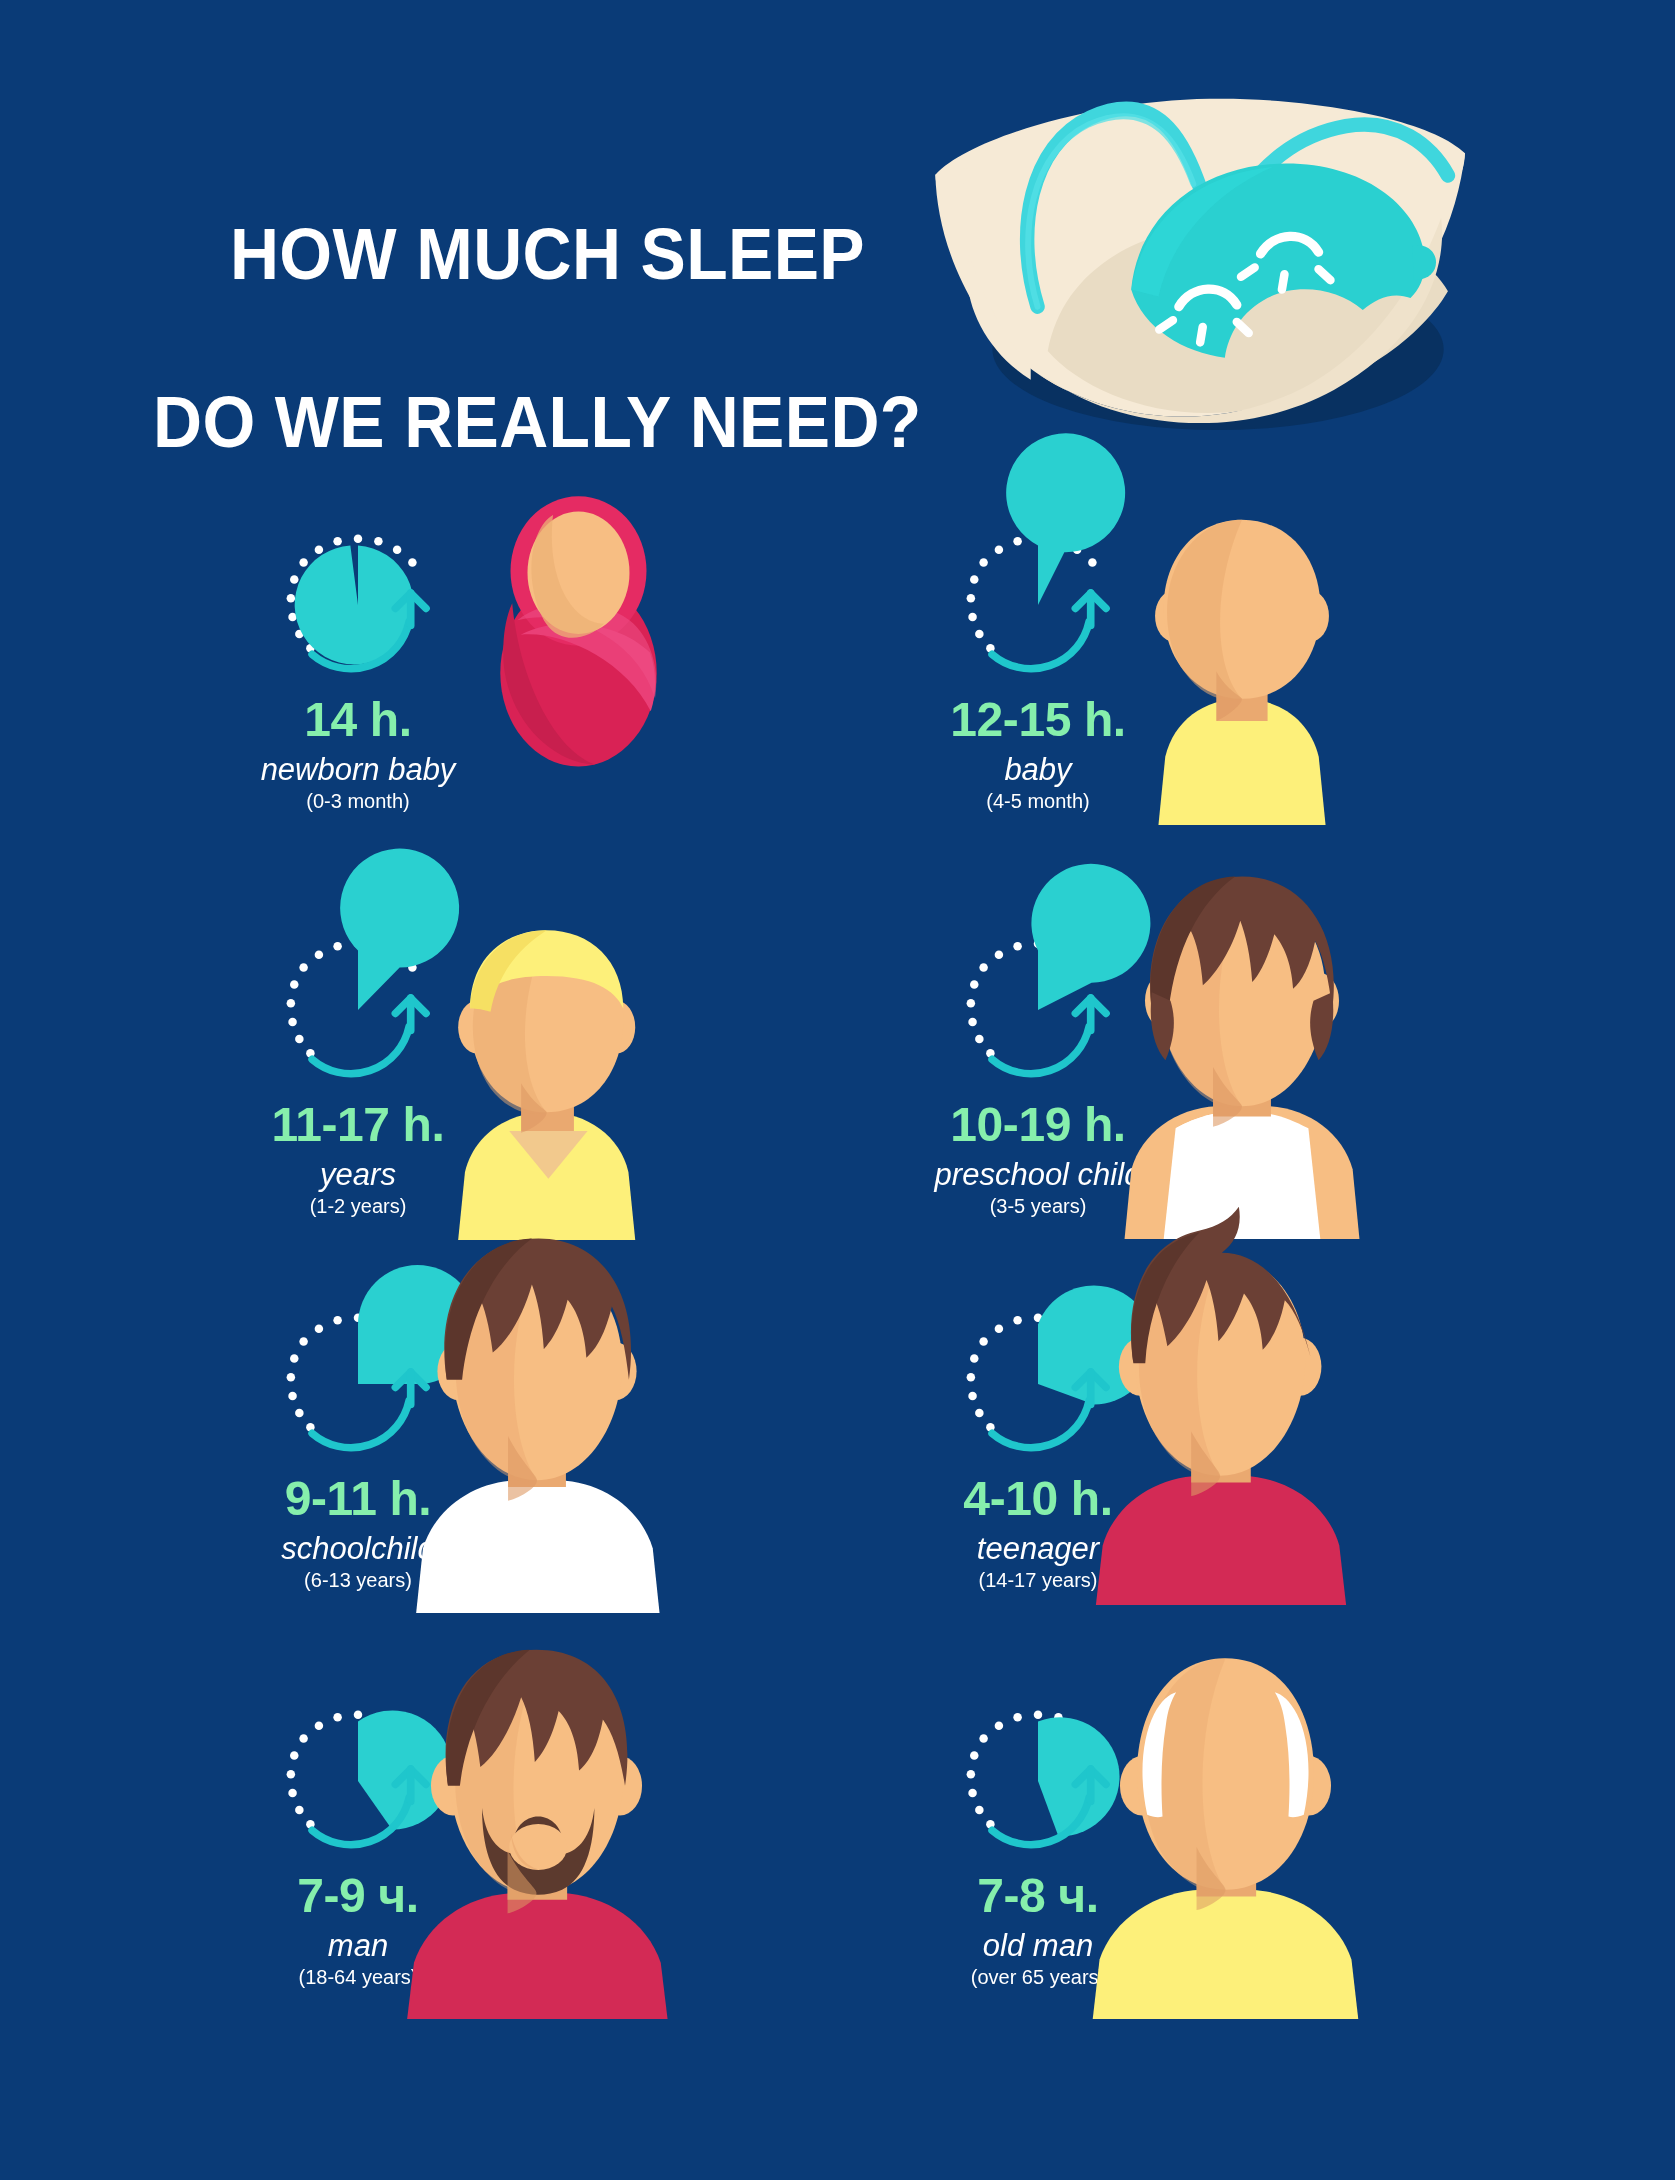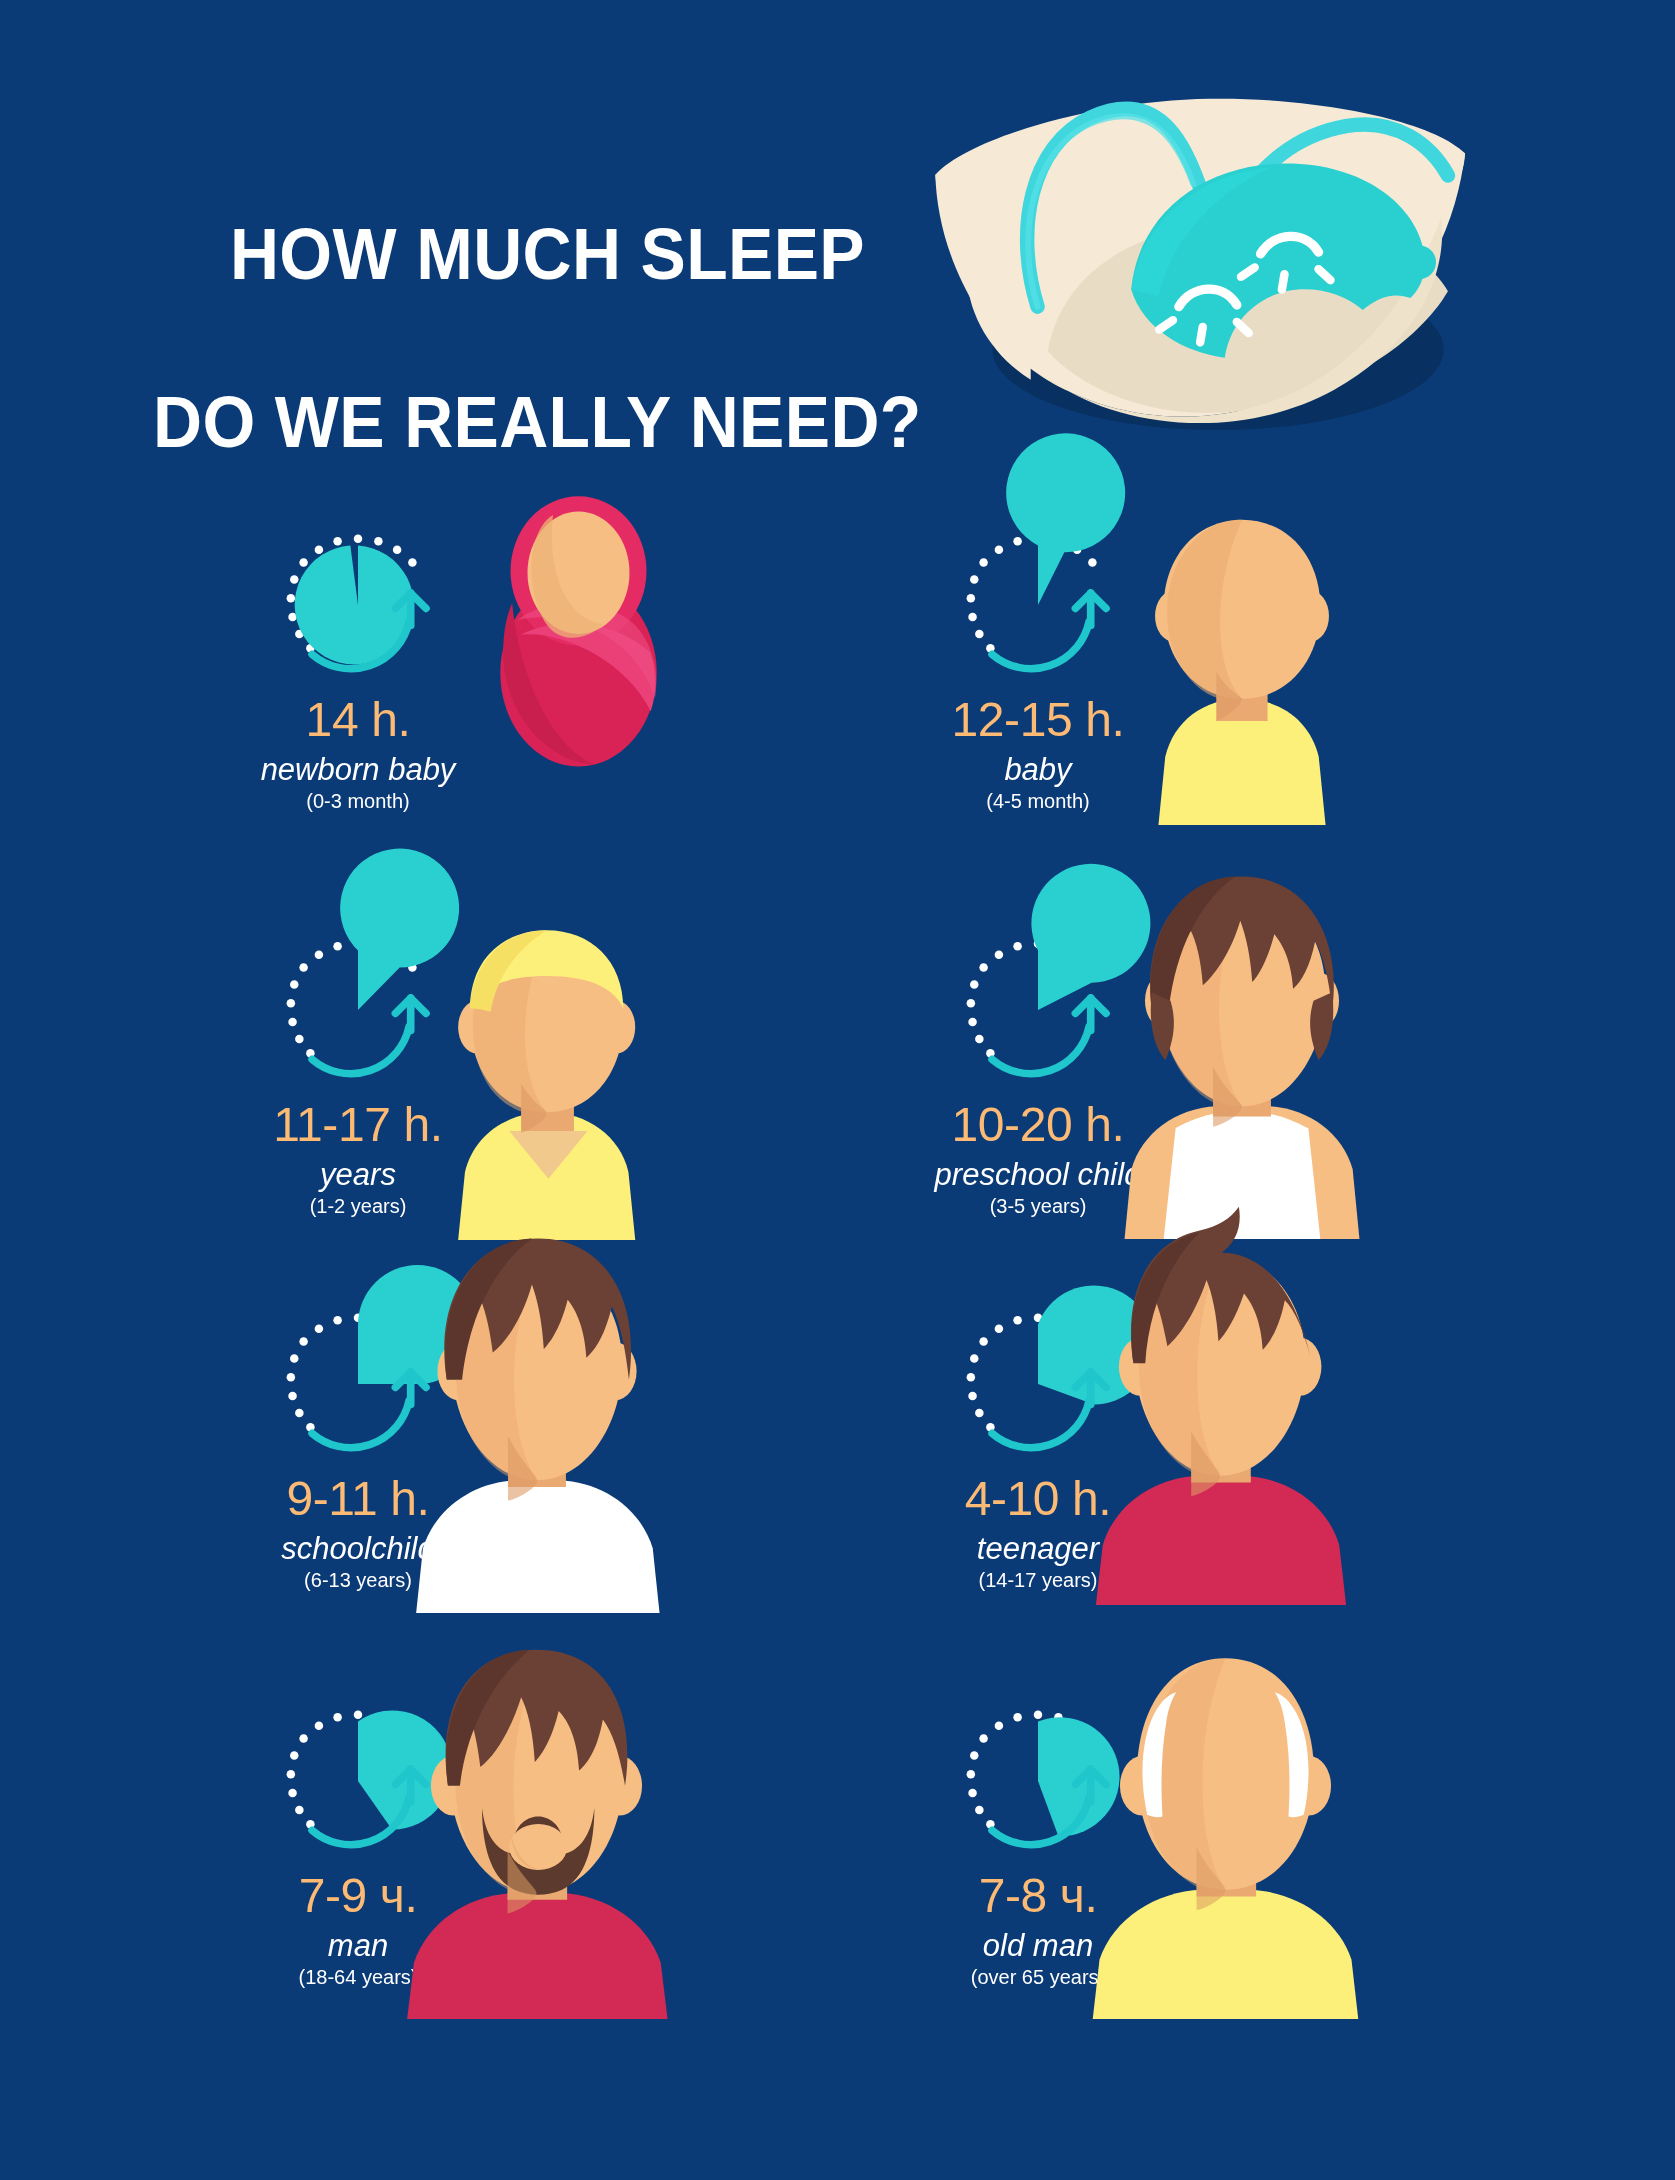--- a/index.html
+++ b/index.html
@@ -30,21 +30,21 @@
   .cell.c0{left:136px;}
   .cell.c1{left:816px;}
   .cell.r0{top:511px;}
   .cell.r1{top:916px;}
   .cell.r2{top:1290px;}
   .cell.r3{top:1687px;}
 
   .info{position:absolute;left:94px;top:8.5px;width:256px;text-align:center;}
   .clock{position:relative;width:170px;height:170px;margin:0 auto 6.8px auto;}
   .hours{
-    color:#fdba74;font-weight:normal;font-size:48px;line-height:1;
+    color:#86efac;font-weight:bold;font-size:48px;line-height:1;
     letter-spacing:-0.4px;margin-bottom:8.5px;
   }
   .who{color:#ffffff;font-size:31px;line-height:1.1;margin-bottom:3.4px;font-weight:normal;font-style:italic;}
   .age{color:#ffffff;font-size:20px;line-height:1.1;font-weight:normal;}
 
   .avatar{position:absolute;}
   svg{display:block;overflow:visible;}
 </style>
 </head>
 <body>
@@ -236,21 +236,21 @@
             <circle cx="23" cy="114" r="5"></circle>
               <circle cx="31" cy="134" r="5"></circle>
               <circle cx="44" cy="151" r="5"></circle>
           </g>
           <path d="M100 100 L100 30 A70 70 0 1 1 163 68 Z" fill="#2ad0d0"></path>
           <path d="M46 158 A70 70 0 0 0 160 120" fill="none" stroke="#1fc6cc" stroke-width="9" stroke-linecap="round"></path>
           <path d="M144 104 L162 86 L180 104" fill="none" stroke="#1fc6cc" stroke-width="9" stroke-linecap="round" stroke-linejoin="round"></path>
           <path d="M162 86 L162 124" fill="none" stroke="#1fc6cc" stroke-width="9" stroke-linecap="round"></path>
         </svg>
       </div>
-      <div class="hours">10-20 h.</div>
+      <div class="hours">10-19 h.</div>
       <div class="who">preschool child</div>
       <div class="age">(3-5 years)</div>
     </div>
     <div class="avatar" style="left:281px;top:-60px;">
       <svg width="290" height="383" viewBox="0 0 340 450">
         <path d="M40 368 C 52 326 92 296 140 294 L200 294 C 248 296 288 326 300 368 L308 450 L32 450 Z" fill="#f7be83"></path>
         <path d="M92 320 C 118 306 140 300 170 300 C 200 300 222 306 248 320 L262 450 L78 450 Z" fill="#ffffff"></path>
         <path d="M92 320 C 118 306 140 300 170 300 L170 356 L118 330 Z" fill="#ffffff"></path>
         <path d="M136 248 h68 v58 h-68 z" fill="#eaa970"></path>
         <ellipse cx="80" cy="170" rx="24" ry="33" fill="#f7be83"></ellipse>

